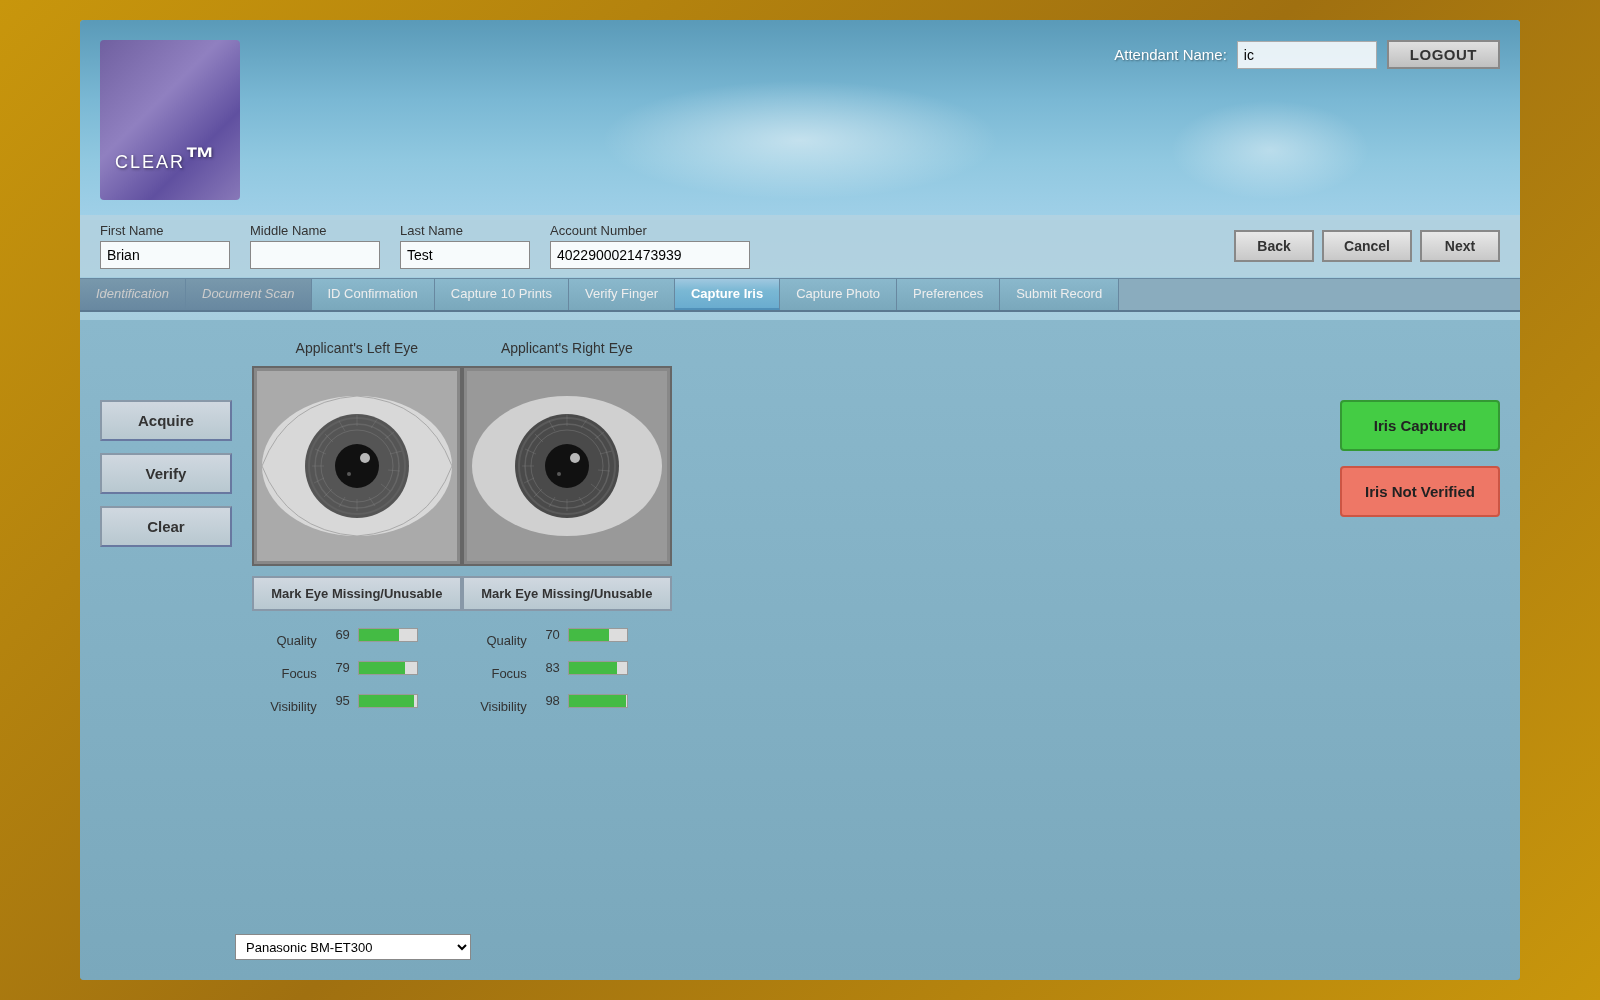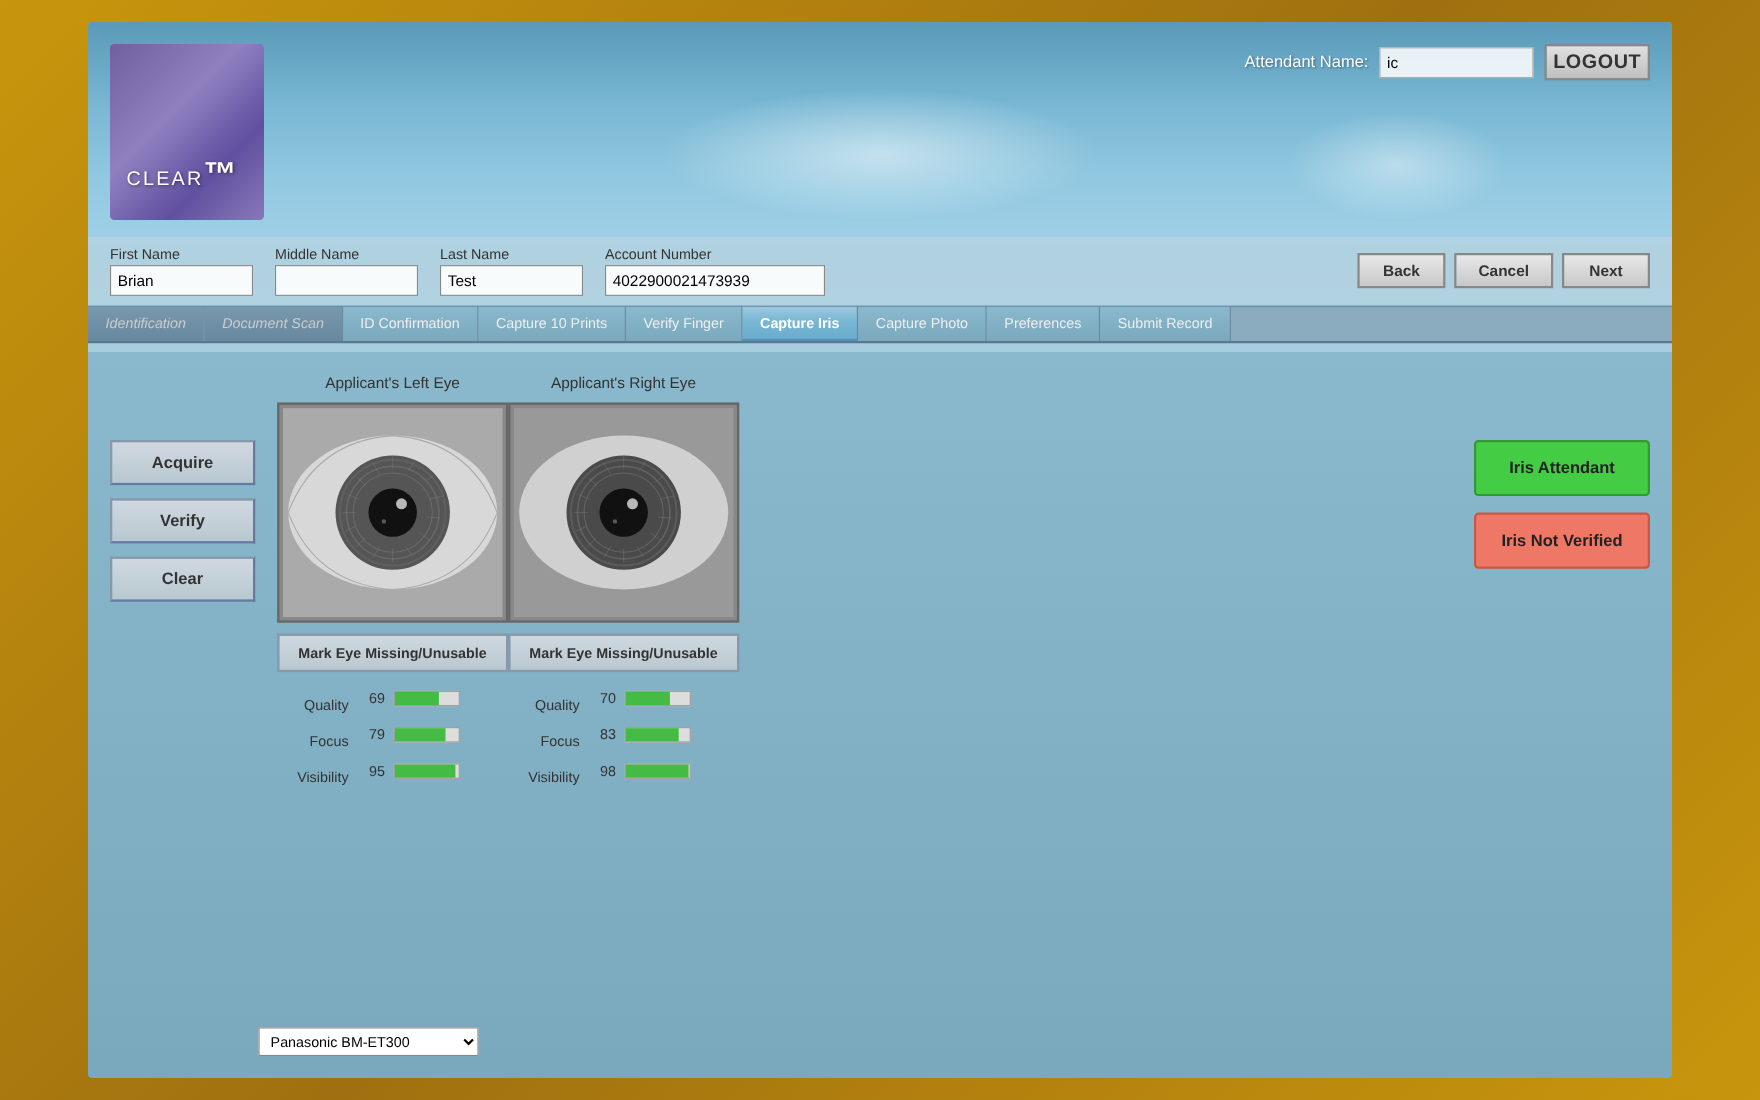--- a/index.html
+++ b/index.html
@@ -114,22 +114,22 @@
       height: 28px;
       background: rgba(255,255,255,0.85);
       border: 1px solid #aaa;
       padding: 2px 6px;
       font-size: 14px;
     }
 
     .logout-btn {
       background: linear-gradient(180deg, #e0e0e0 0%, #c0c0c0 100%);
       border: 2px solid #888;
-      padding: 4px 6px;
-      font-size: 18px;
+      padding: 4px 21px;
+      font-size: 15px;
       font-weight: bold;
       cursor: pointer;
       color: #333;
       letter-spacing: 0.5px;
     }
 
     
     .form-area {
       position: absolute;
       top: 195px;
@@ -369,21 +369,21 @@
     }
 
     
     .scanner-area {
       position: absolute;
       bottom: 20px;
       left: 155px;
     }
 
     .scanner-select {
-      width: 200px;
+      width: 236px;
       height: 26px;
       background: white;
       border: 1px solid #888;
       font-size: 13px;
       padding: 2px 6px;
       cursor: pointer;
     }
   </style>
 </head>
 <body>
@@ -575,21 +575,21 @@
             <div class="quality-bar-bg">
               <div class="quality-bar" id="right-v-bar" style="width: 98%;"></div>
             </div>
           </div>
         </div>
       </div>
 
     </div>
 
     <div class="right-status">
-      <div class="status-badge status-captured">Iris Attendant</div>
+      <div class="status-badge status-captured">Iris Captured</div>
       <div class="status-badge status-not-verified">Iris Not Verified</div>
     </div>
 
   </div>
 
   <div class="scanner-area">
     <select class="scanner-select">
       <option>Panasonic BM-ET300</option>
     </select>
   </div>

